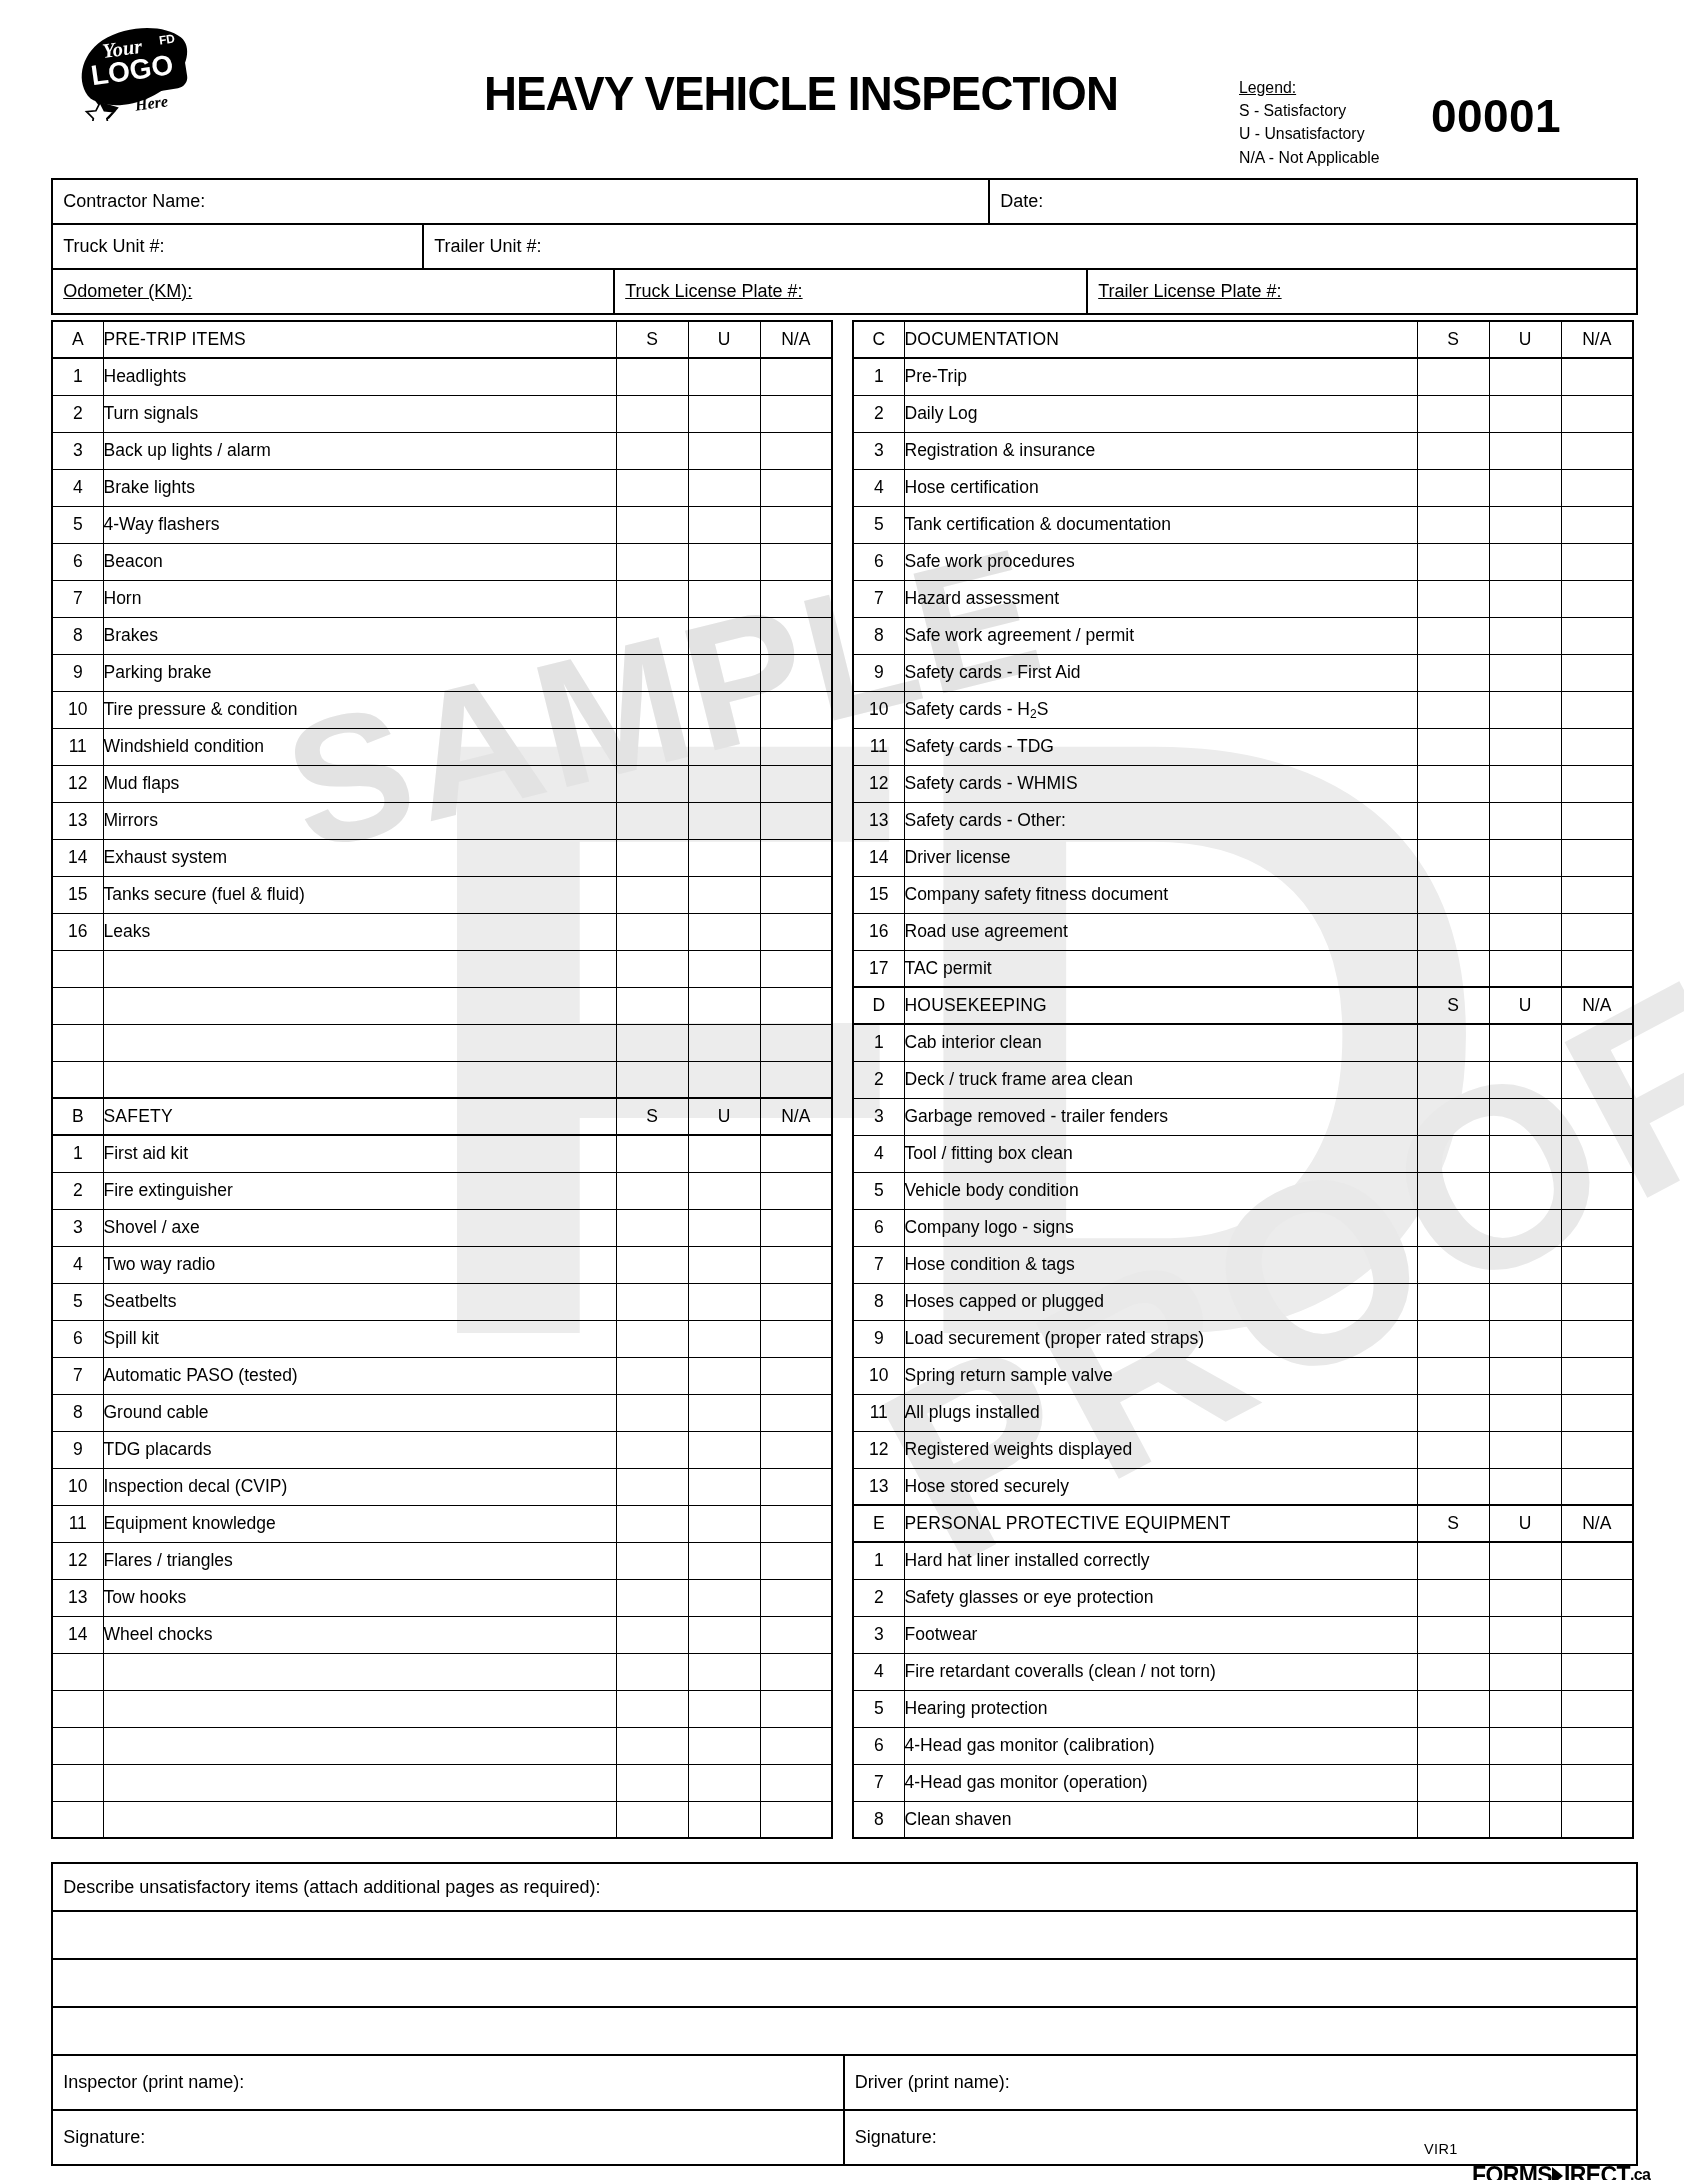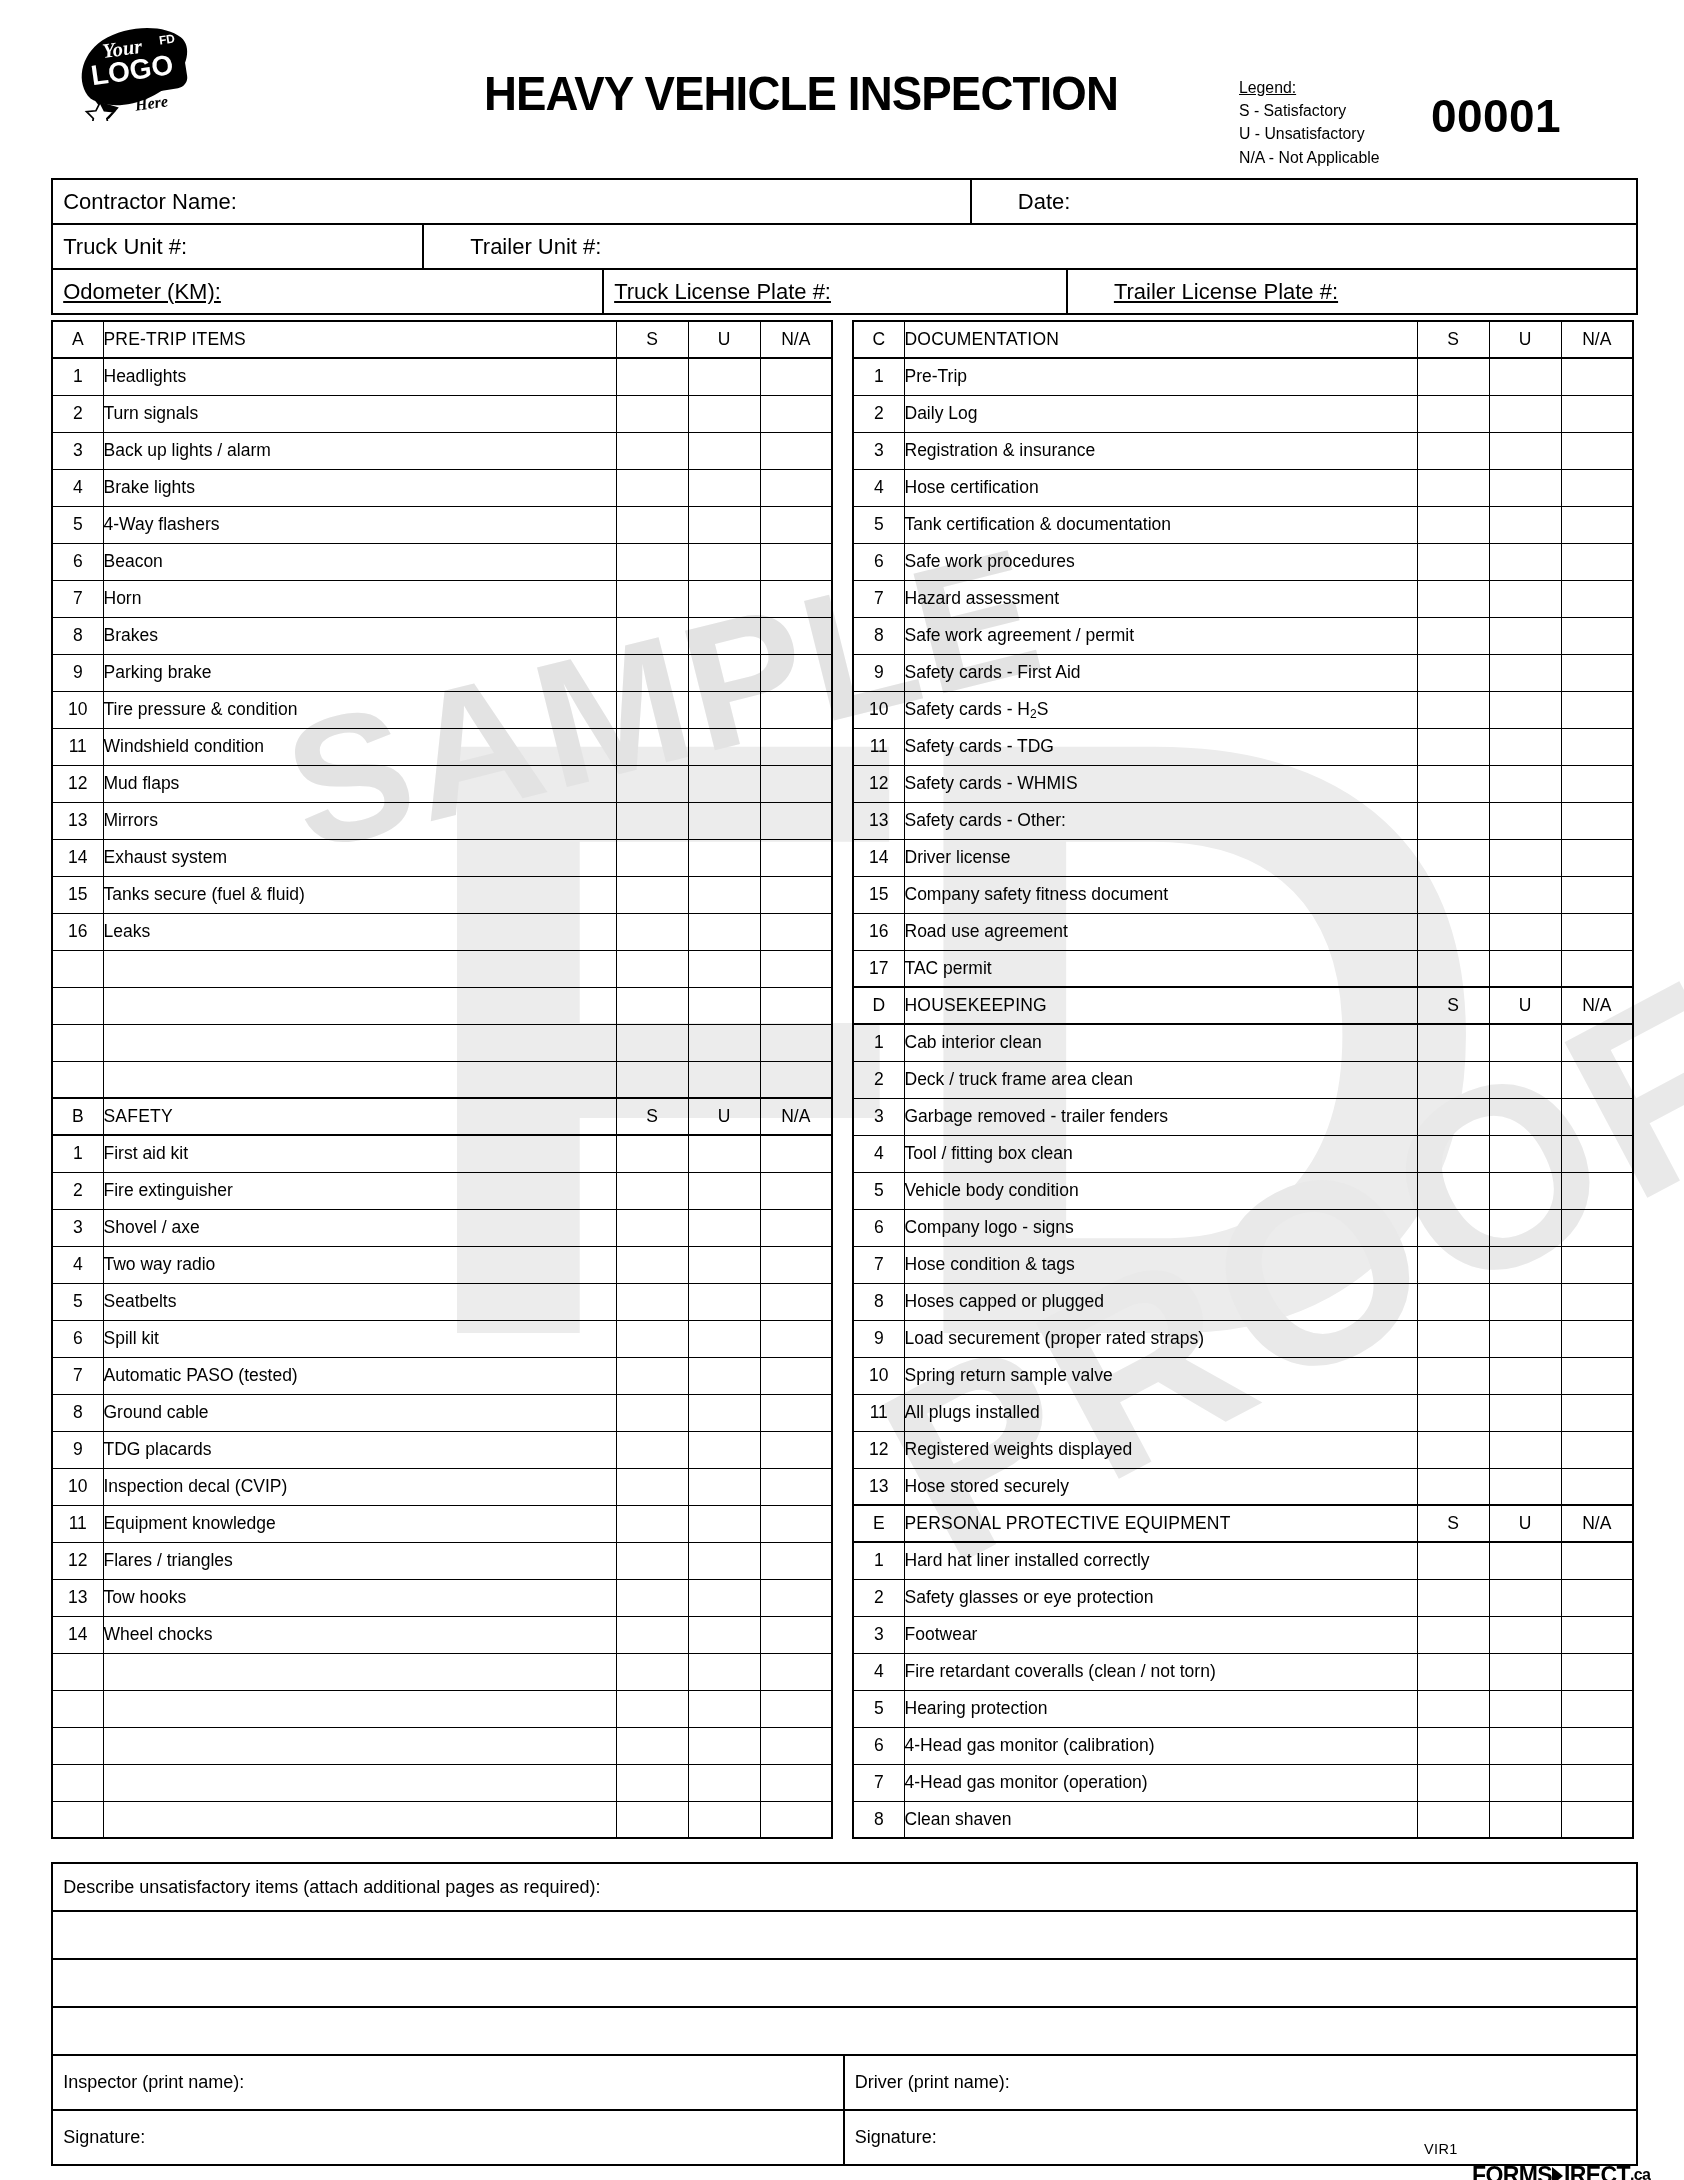--- a/index.html
+++ b/index.html
@@ -41,23 +41,23 @@
   .legend{position:absolute;left:1239px;top:64px;font-size:15.8px;line-height:1.47;}
   .legend .lg-title{text-decoration:underline;font-size:15.8px;margin-top:12px;}
   .formnum{position:absolute;left:1431px;top:89px;font-size:46px;font-weight:700;letter-spacing:0.4px;}
 
   
   .infoblock{position:absolute;left:51px;top:178px;width:1583px;border:2.6px solid #000;}
   .inforow{display:flex;border-bottom:2.6px solid #000;height:43px;}
   .inforow:last-child{border-bottom:none;text-decoration:underline;}
   .infocell{
     display:flex;align-items:center;padding-left:10.2px;
-    font-size:22px;box-sizing:border-box;border-right:2.6px solid #000;height:100%;
-  }
-  .infocell:last-child{border-right:none;margin-left:36px;}
+    font-size:18px;box-sizing:border-box;border-right:2.6px solid #000;height:100%;
+  }
+  .infocell:last-child{border-right:none;}
 
   
   .cols{position:absolute;left:51px;top:320px;width:1583px;display:flex;gap:19px;}
   .col{width:782px;}
   table.chk{border-collapse:collapse;width:782px;table-layout:fixed;border:2.6px solid #000;}
   table.chk td,table.chk th{
     border:1.9px solid #000;
     height:37px;box-sizing:border-box;
     font-size:17.5px;font-weight:400;padding:0;
     background:transparent;

